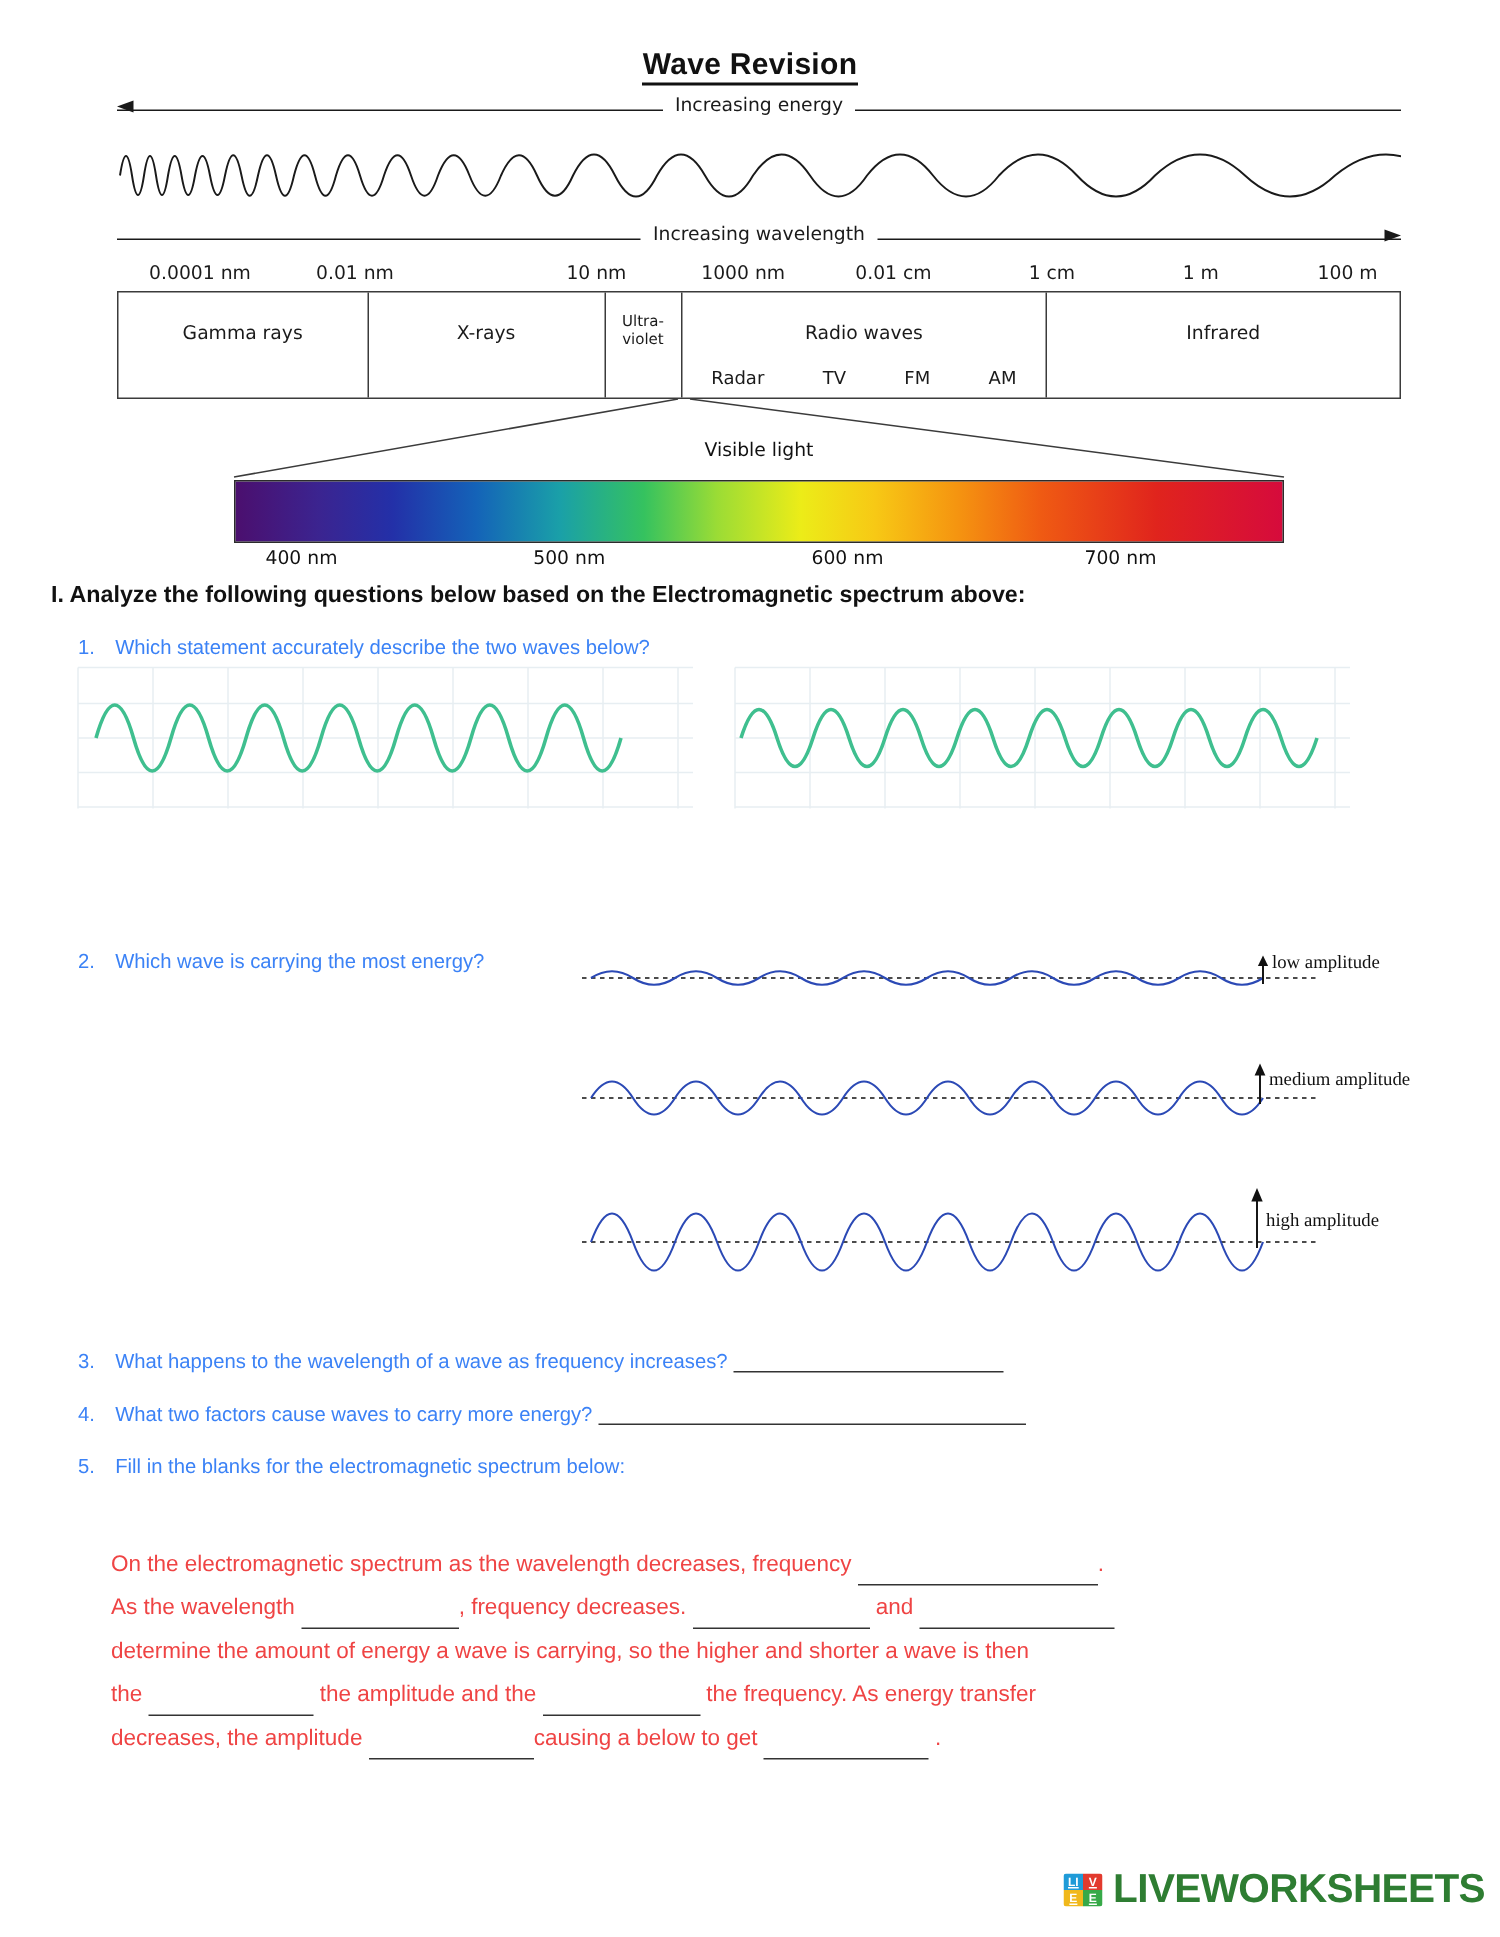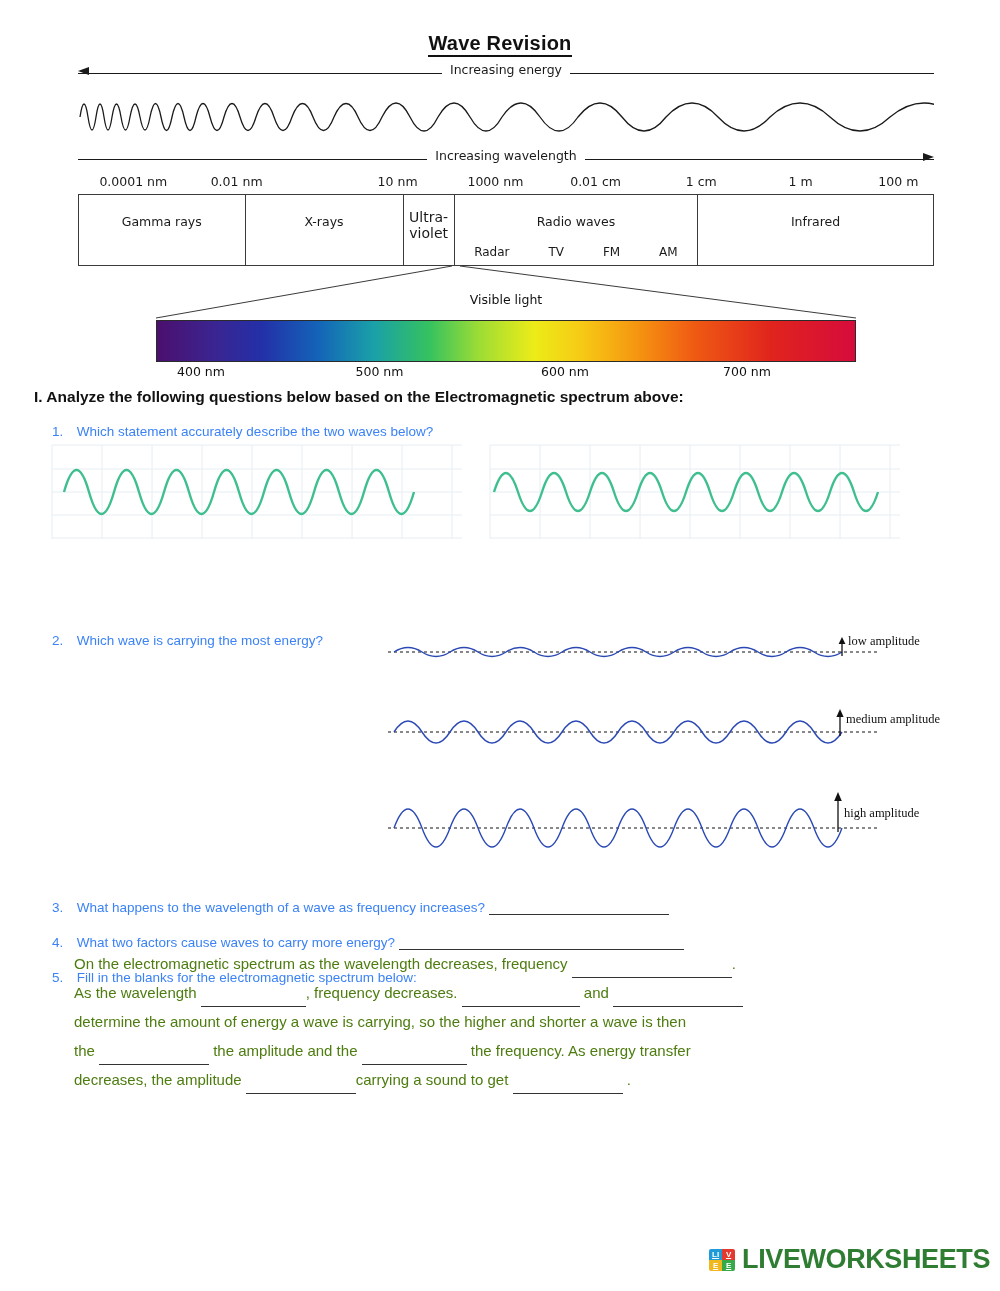--- a/index.html
+++ b/index.html
@@ -160,25 +160,25 @@
     color: #111;
     white-space: nowrap;
   }
 
   .q3 { left: 52px; top: 900px; }
   .q4 { left: 52px; top: 935px; }
   .q5 { left: 52px; top: 970px; }
 
   .para {
     position: absolute;
-    left: 74px; top: 949px;
+    left: 74px; top: 1028px;
     width: 860px;
     font-size: 15px;
     line-height: 29px;
-    color: #4d7c0f;
+    color: #ef4444;
   }
 
   
   .footer {
     position: absolute;
     right: 10px; bottom: 16px;
     display: flex;
     align-items: center;
     gap: 7px;
   }
@@ -269,21 +269,21 @@
       <div class="tick" style="left:93.5%">100 m</div>
     </div>
 
     <div class="bands">
       <div class="band" style="width:19.5%">
         <div class="band-label">Gamma rays</div>
       </div>
       <div class="band" style="width:18.5%">
         <div class="band-label">X-rays</div>
       </div>
-      <div class="band" style="width:6.0%;padding-top:14px;font-size:14px">
+      <div class="band" style="width:6.0%;padding-top:14px;font-size:10px">
         <div class="band-label">Ultra-violet</div>
       </div>
       <div class="band" style="width:28.5%">
         <div class="band-label">Radio waves</div>
         <div class="sub-row">
           <span>Radar</span>
           <span>TV</span>
           <span>FM</span>
           <span>AM</span>
         </div>
@@ -467,21 +467,21 @@
     <span class="blank-line" style="width:118px"></span>
     <span>and</span>
     <span class="blank-line" style="width:130px"></span><br>
     <span>determine the amount of energy a wave is carrying, so the higher and shorter a wave is then</span><br>
     <span>the</span>
     <span class="blank-line" style="width:110px"></span>
     <span>the amplitude and the</span>
     <span class="blank-line" style="width:105px"></span>
     <span>the frequency.  As energy transfer</span><br>
     <span>decreases, the amplitude</span>
-    <span class="blank-line" style="width:110px"></span><span>carrying a sound to get</span>
+    <span class="blank-line" style="width:110px"></span><span>causing a below to get</span>
     <span class="blank-line" style="width:110px"></span>
     <span>.</span>
   </div>
 
   <div class="footer">
     <div class="cube">
       <i class="c1">LI</i>
       <i class="c2">V</i>
       <i class="c3">E</i>
       <i class="c4">E</i>

